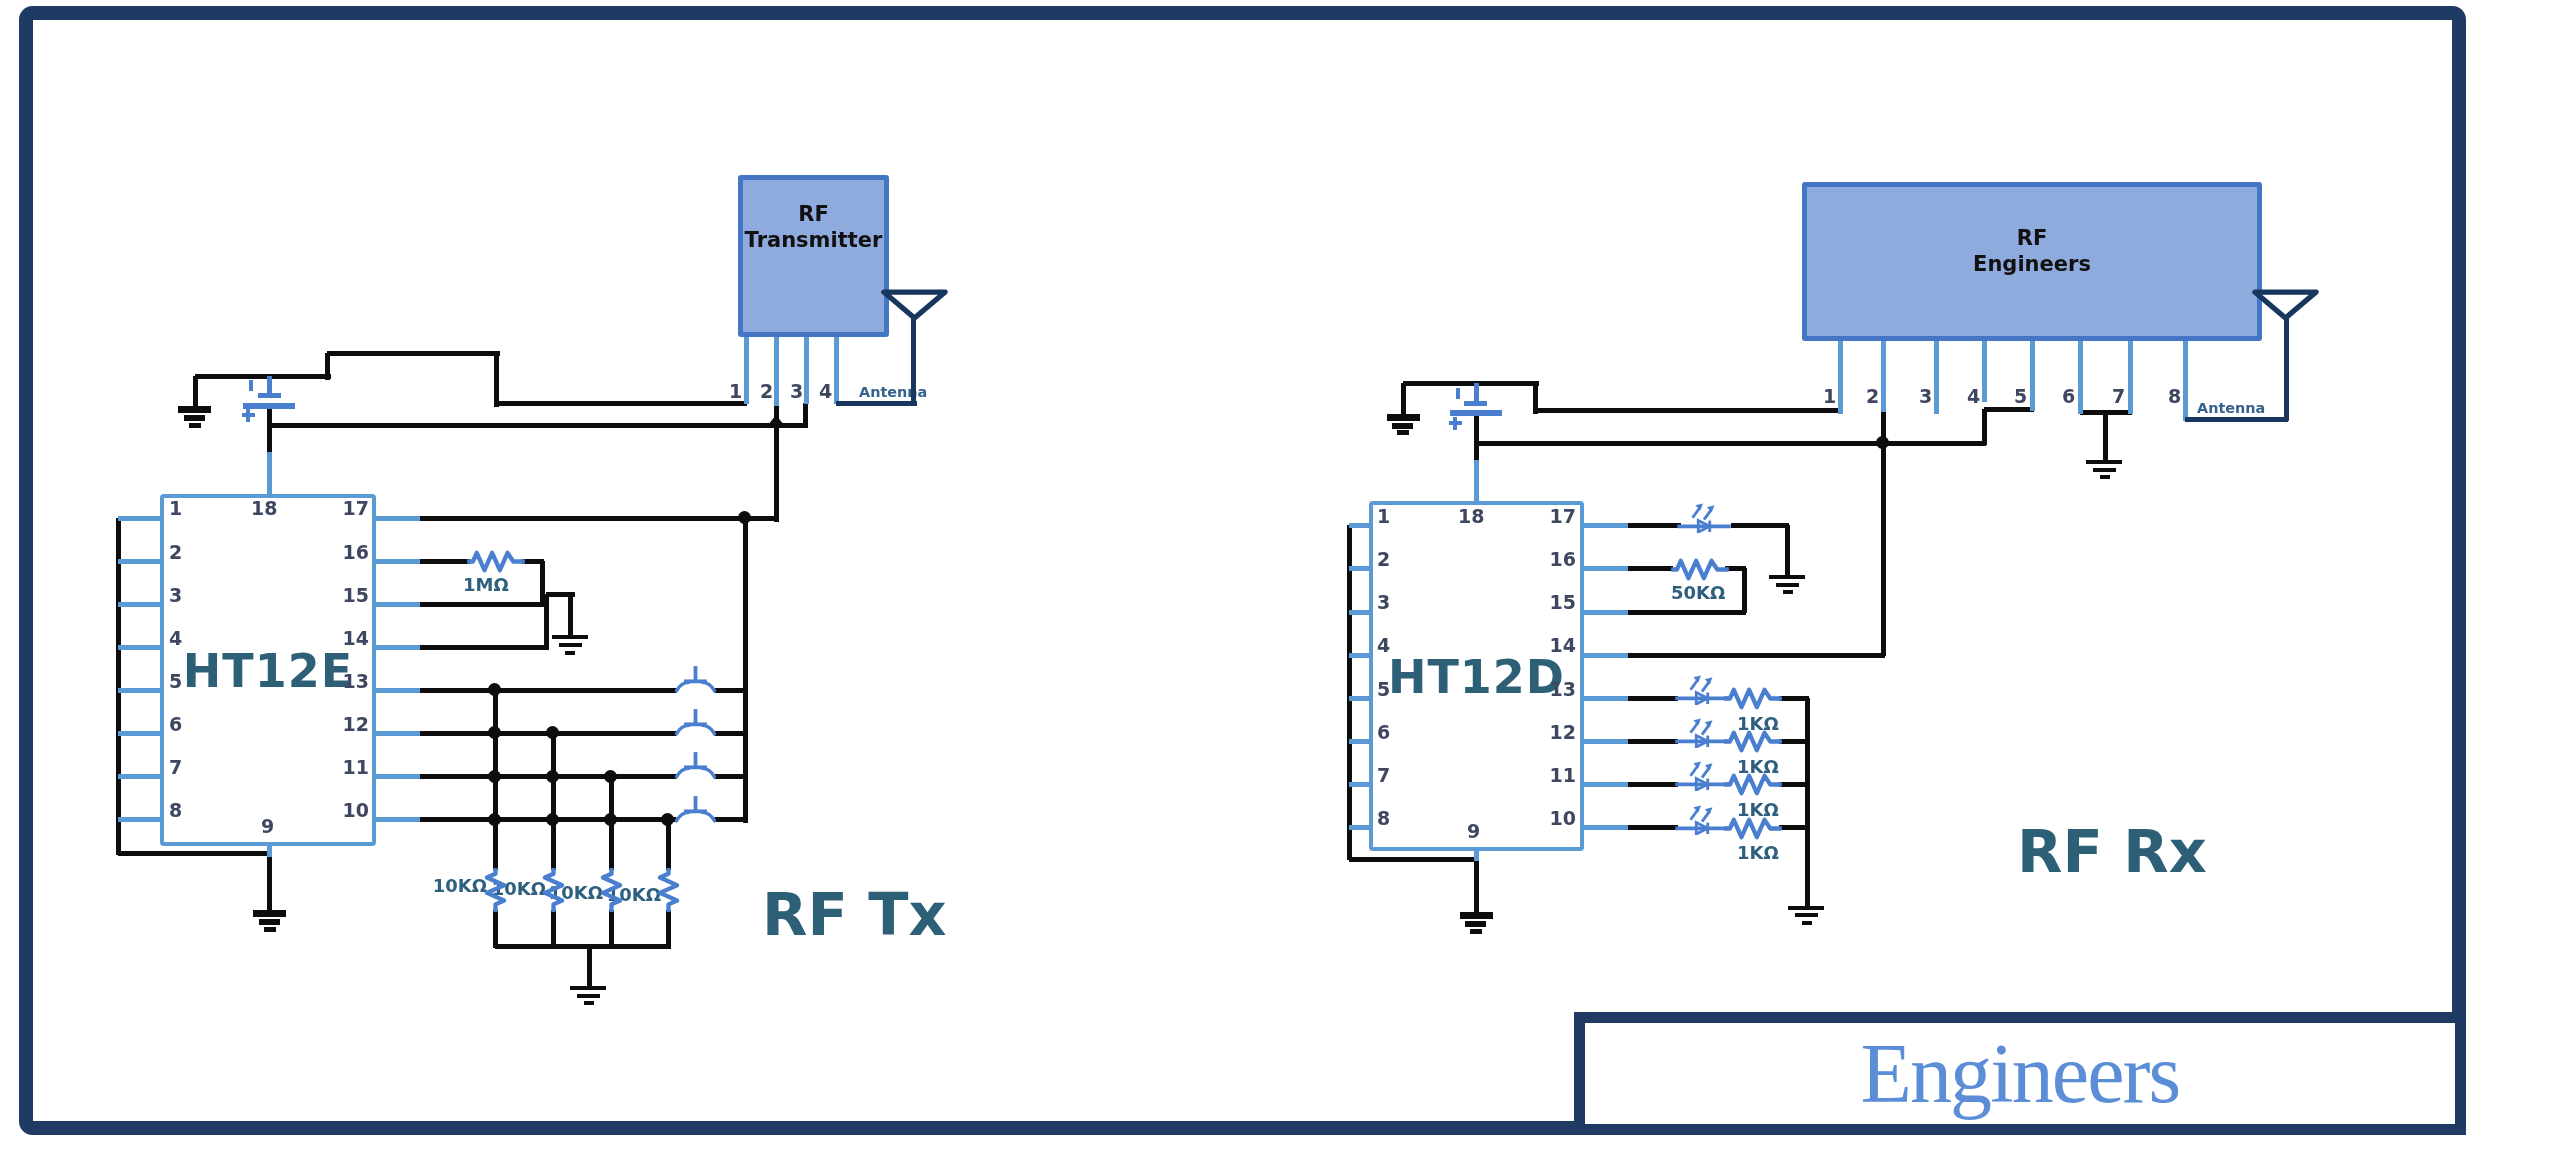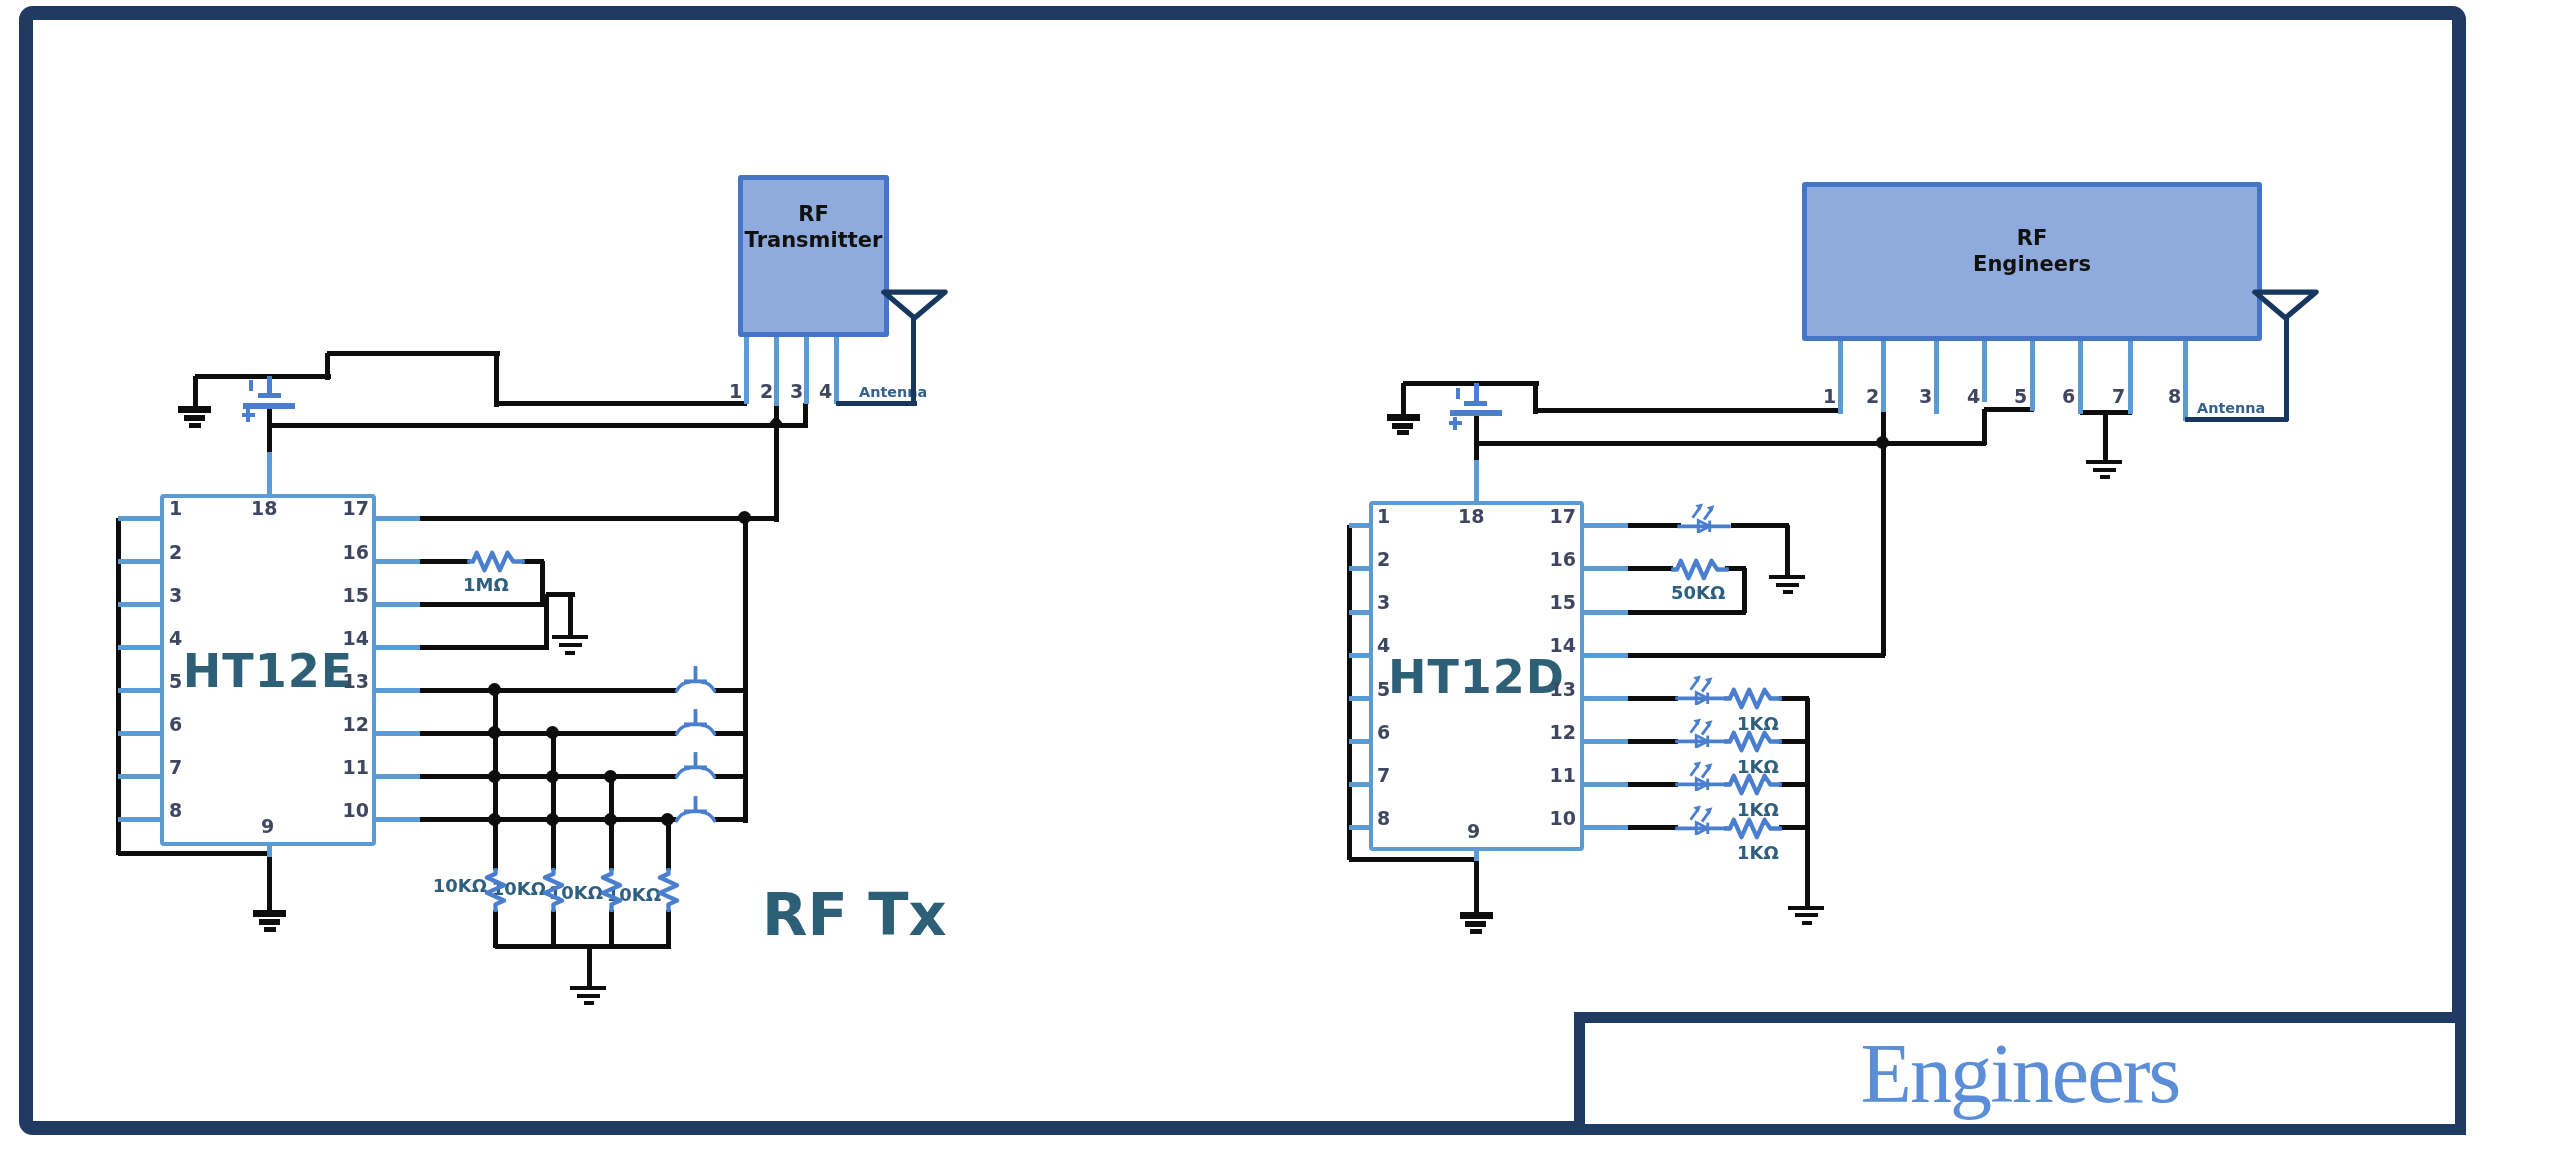--- a/index.html
+++ b/index.html
@@ -61,20 +61,21 @@
       <div>RF</div>
       <div>Engineers</div>
     </div>
   </div>
 
   <div class="ic" style="left:1369px;top:501px;width:215px;height:350px;"></div>
   <div class="icname" style="left:1369px;top:650px;width:215px;">HT12D</div>
   <span class="pnum" style="left:1458px;top:505px;">18</span>
   <span class="pnum" style="left:1467px;top:820px;">9</span>
 
+  <span class="caption" style="left:2017px;top:817px;">RF Rx</span>
   <span class="antlabel" style="left:2197px;top:400px;">Antenna</span>
 
   <span class="rlabel" style="left:1671px;top:582px;">50KΩ</span>
   <span class="rlabel" style="left:1737px;top:713px;">1KΩ</span>
   <span class="rlabel" style="left:1737px;top:756px;">1KΩ</span>
   <span class="rlabel" style="left:1737px;top:799px;">1KΩ</span>
   <span class="rlabel" style="left:1737px;top:842px;">1KΩ</span>
 
   <div id="logo">
     <span class="p1">Engineers</span>

